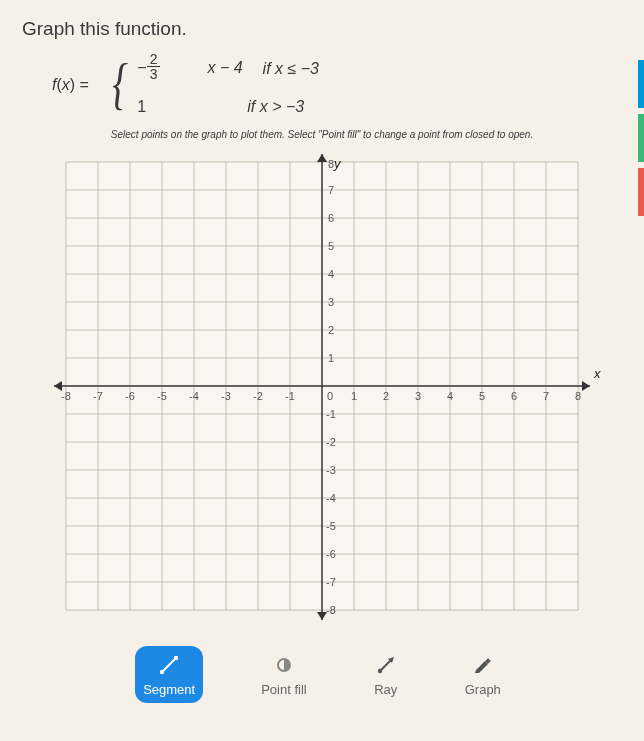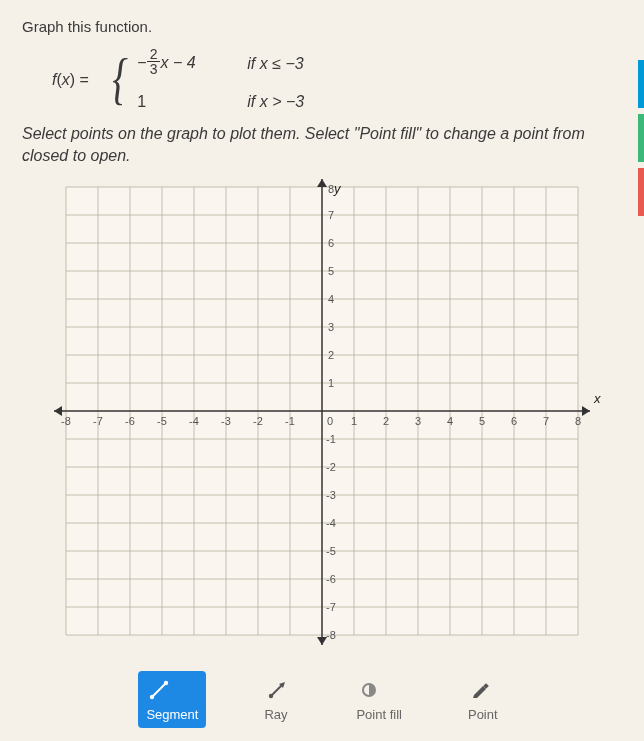--- a/index.html
+++ b/index.html
@@ -5,64 +5,64 @@
     * { margin: 0; padding: 0; box-sizing: border-box; }
     body {
       width: 644px;
       height: 741px;
       background: #f5f0e8;
       font-family: Arial, Helvetica, sans-serif;
       color: #3a3a3a;
       padding: 18px 22px;
       position: relative;
     }
-    .prompt { font-size: 15px; margin-bottom: 14px; }
+    .prompt { font-size: 19px; margin-bottom: 14px; }
     .equation {
       display: flex;
       align-items: center;
       margin: 6px 0 12px 30px;
       font-style: italic;
       font-size: 16px;
     }
     .fx { margin-right: 20px; font-style: normal; }
     .fx em { font-style: italic; }
     .brace {
       font-size: 56px;
       line-height: 0.85;
       font-family: serif;
       margin-right: 6px;
       transform: scaleX(0.7);
     }
     .pieces { display: flex; flex-direction: column; gap: 14px; }
     .piece { display: flex; align-items: center; }
     .expr { min-width: 90px; font-style: normal; }
-    .expr em { font-style: italic; }
+    .expr em { font-style: italic; margin-left: 47px; }
     .cond { margin-left: 20px; }
     .frac { display: inline-block; vertical-align: middle; text-align: center; font-size: 14px; position: relative; top: -2px; }
     .frac .n { display: block; border-bottom: 1px solid #333; padding: 0 3px; line-height: 1; }
     .frac .d { display: block; padding: 0 3px; line-height: 1.1; }
-    .instruct { font-size: 16px; font-style: italic; margin: 10px 0 12px 0; line-height: 1.35; }
+    .instruct { font-size: 10px; font-style: italic; margin: 10px 0 12px 0; line-height: 1.35; text-align: center; }
     .graph-wrap { position: relative; width: 576px; height: 480px; margin: 0 auto 12px auto; }
     .graph-wrap svg { width: 100%; height: 100%; }
     .toolbar {
       display: flex;
       gap: 50px;
       justify-content: center;
       align-items: flex-end;
       margin-top: 6px;
     }
     .tool {
       display: flex;
       flex-direction: column;
-      align-items: flex-start;
+      align-items: center;
       gap: 4px;
       font-size: 13px;
       color: #666;
       padding: 6px 8px;
-      border-radius: 4px;
+      border-radius: 12px;
     }
     .tool.active { background: #1e88e5; color: #fff; }
     .tool .ticon { width: 26px; height: 26px; display: flex; align-items: center; justify-content: center; }
     .side-tabs { position: absolute; right: 0; top: 60px; display: flex; flex-direction: column; gap: 6px; }
     .side-tab { width: 6px; height: 48px; }
     .side-tab.a { background: #0099d8; }
     .side-tab.b { background: #3cb878; }
     .side-tab.c { background: #e85a4f; }
   </style>
 </head>
@@ -193,44 +193,44 @@
           <circle cx="5" cy="19" r="2.2" fill="#fff"></circle>
           <circle cx="19" cy="5" r="2.2" fill="#fff"></circle>
           <line x1="6" y1="18" x2="18" y2="6" stroke="#fff" stroke-width="2"></line>
         </svg>
     </div>
     <span>Segment</span>
   </div>
   <div class="tool">
     <div class="ticon">
       <svg width="24" height="24">
+          <circle cx="12" cy="12" r="6" fill="none" stroke="#888" stroke-width="2"></circle>
+          <path d="M12 6 A6 6 0 0 1 12 18 Z" fill="#888"></path>
+        </svg>
+    </div>
+    <span>Point fill</span>
+  </div>
+  <div class="tool">
+    <div class="ticon">
+      <svg width="24" height="24">
           <circle cx="6" cy="18" r="2.2" fill="#555"></circle>
           <line x1="7" y1="17" x2="18" y2="6" stroke="#555" stroke-width="2"></line>
           <polygon points="20,4 14,6 18,10" fill="#555"></polygon>
         </svg>
     </div>
     <span>Ray</span>
   </div>
   <div class="tool">
     <div class="ticon">
       <svg width="24" height="24">
-          <circle cx="12" cy="12" r="6" fill="none" stroke="#888" stroke-width="2"></circle>
-          <path d="M12 6 A6 6 0 0 1 12 18 Z" fill="#888"></path>
-        </svg>
-    </div>
-    <span>Point fill</span>
-  </div>
-  <div class="tool">
-    <div class="ticon">
-      <svg width="24" height="24">
           <path d="M5 17 L14 8 L17 11 L8 20 L4 20 Z" fill="#555"></path>
           <rect x="15" y="6" width="4" height="4" transform="rotate(45 17 8)" fill="#555"></rect>
         </svg>
     </div>
-    <span>Point</span>
+    <span>Graph</span>
   </div>
 </div>
 
 <div class="side-tabs">
   <div class="side-tab a"></div>
   <div class="side-tab b"></div>
   <div class="side-tab c"></div>
 </div>
 
 </body></html>

